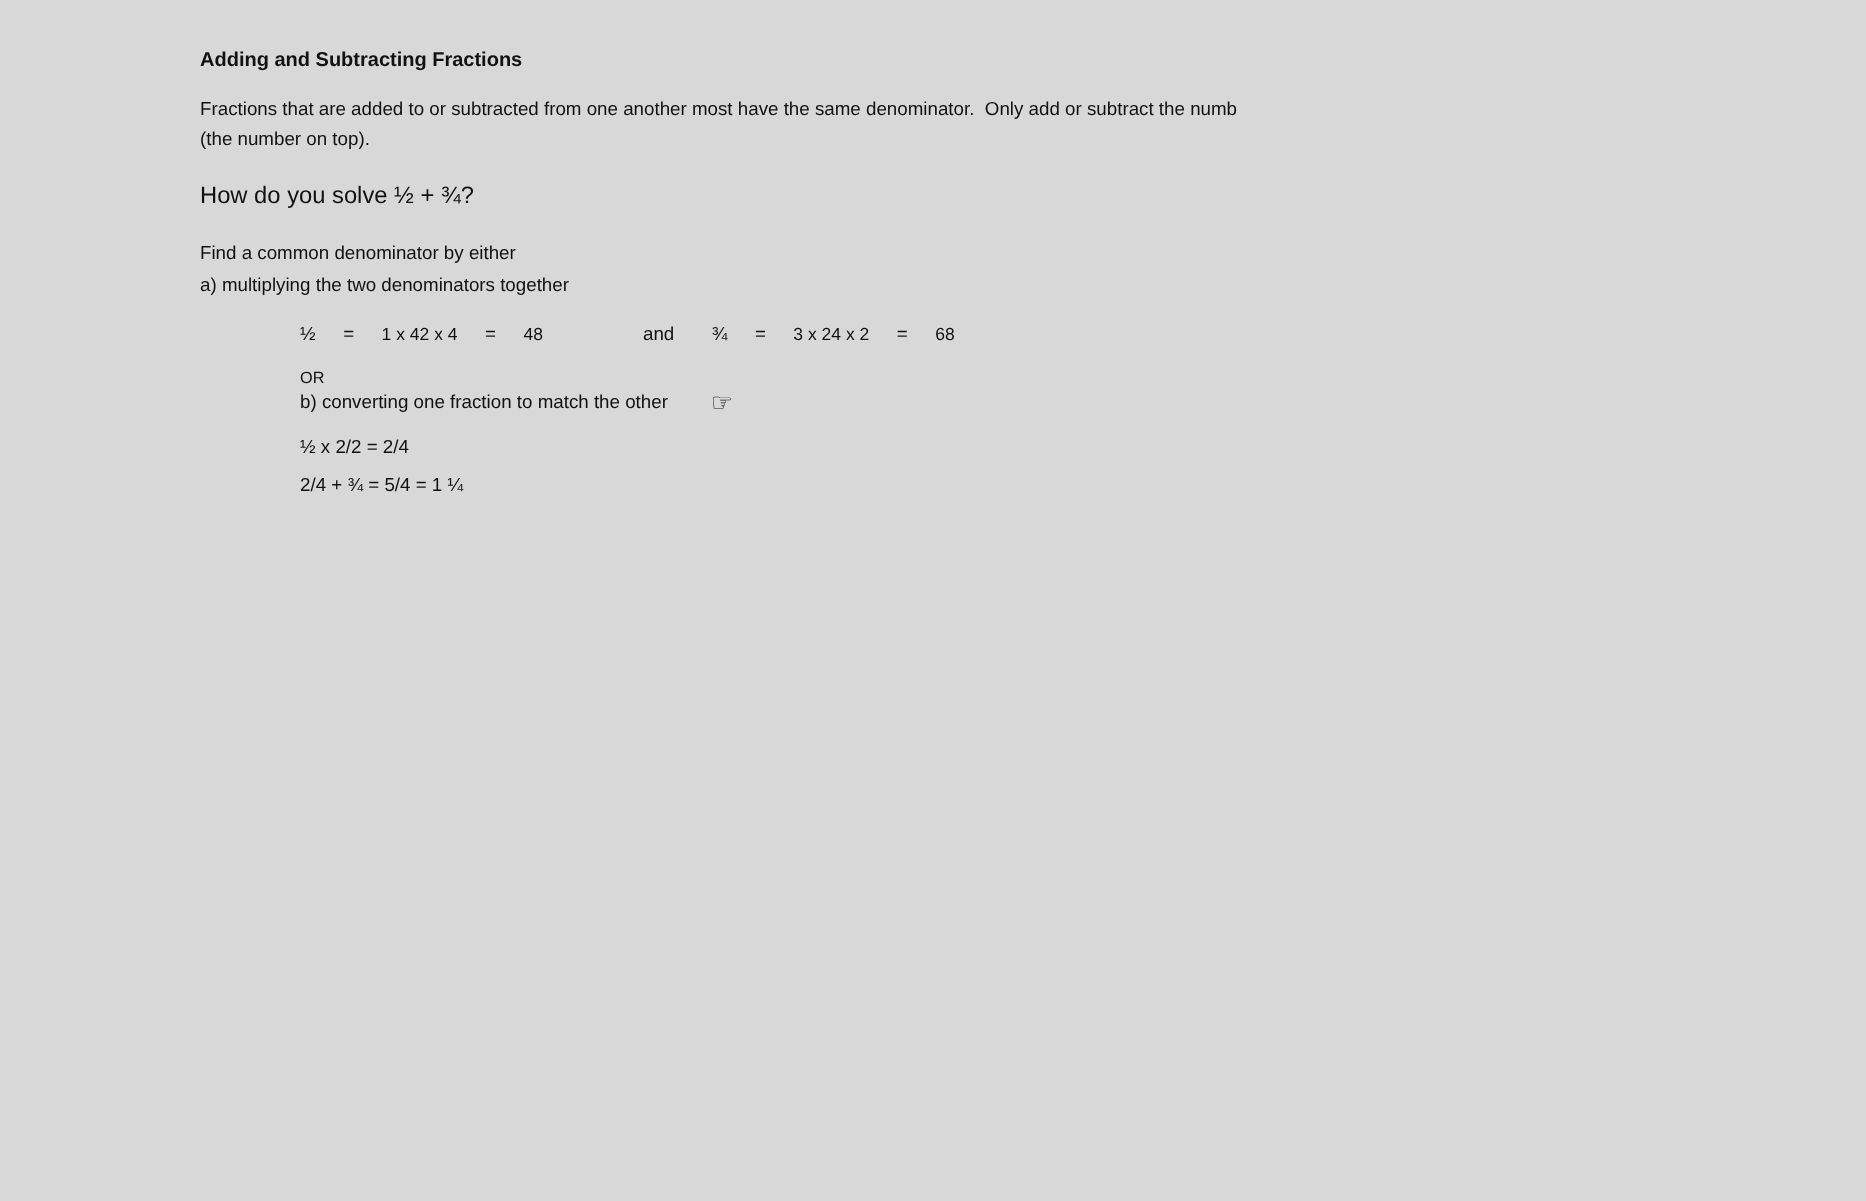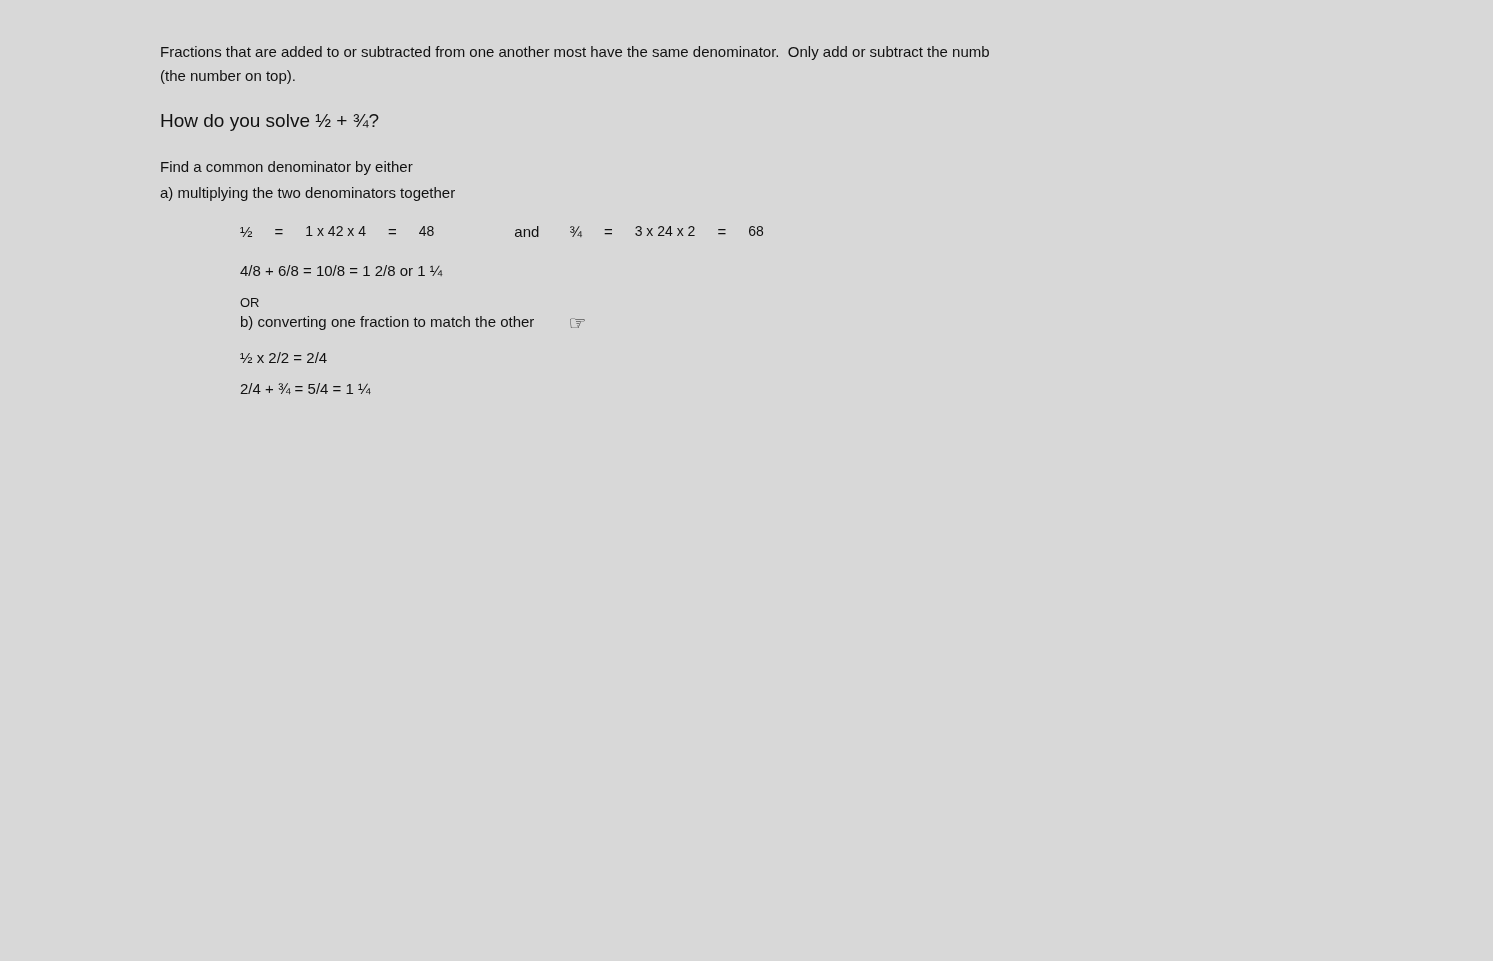--- a/index.html
+++ b/index.html
@@ -133,20 +133,21 @@
       flex-direction: row;
       font-size: 14px;
       line-height: 1.5;
     }
   </style>
 </head>
 <body>
 
 <div class="page">
 
+  <div class="title">Adding and Subtracting Fractions</div>
 
   <div class="intro">
     Fractions that are added to or subtracted from one another most have the same denominator.&nbsp; Only add or subtract the numb<br>
     (the number on top).
   </div>
 
 
   <div class="question">How do you solve ½ + ¾?</div>
 
   <div class="step-row">
@@ -182,21 +183,20 @@
         <span>4 x 2</span>
       </div>
       <span style="font-size:15px; margin: 0 10px;">=</span>
       <div class="two-row-expr">
         <span>6</span>
         <span>8</span>
       </div>
     </div>
   </div>
 
-  <div class="sum-line">4/8 + 6/8 = 10/8 = 1 2/8 or 1 ¼</div>
 
   <div class="or-line">OR</div>
 
   <div class="converting-line">
     <span>b) converting one fraction to match the other</span>
     <span class="cursor-emoji">☞</span>
   </div>
 
   <div class="half-calc-line">½  x 2/2  = 2/4</div>
 

